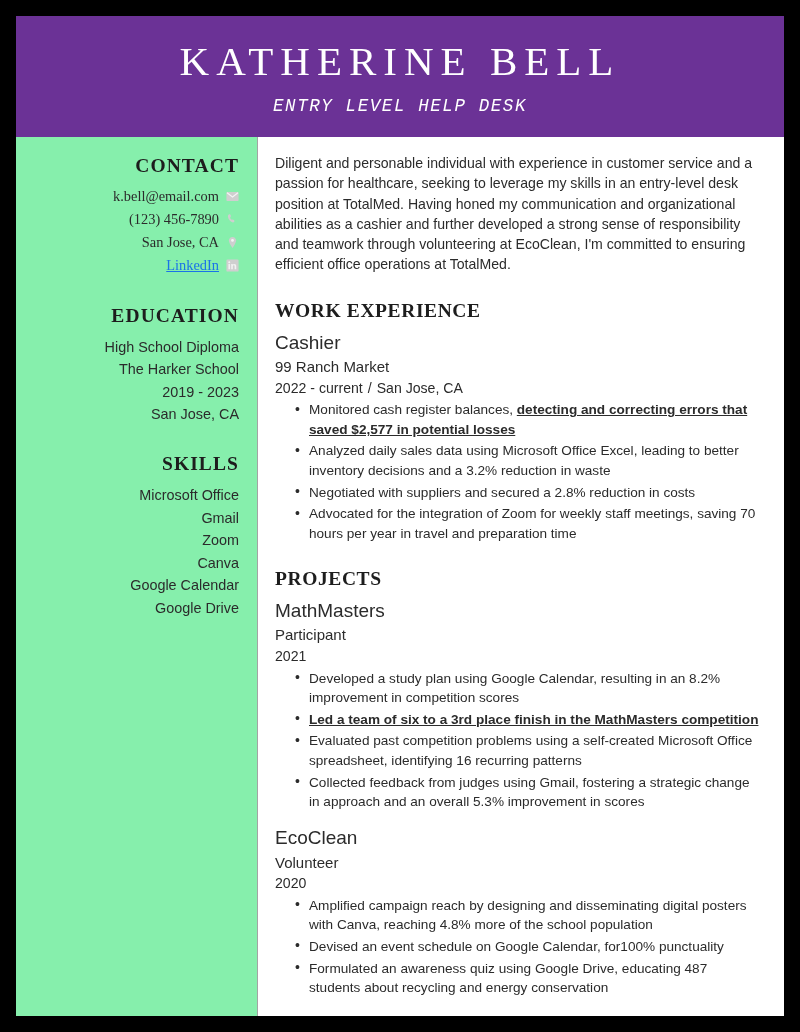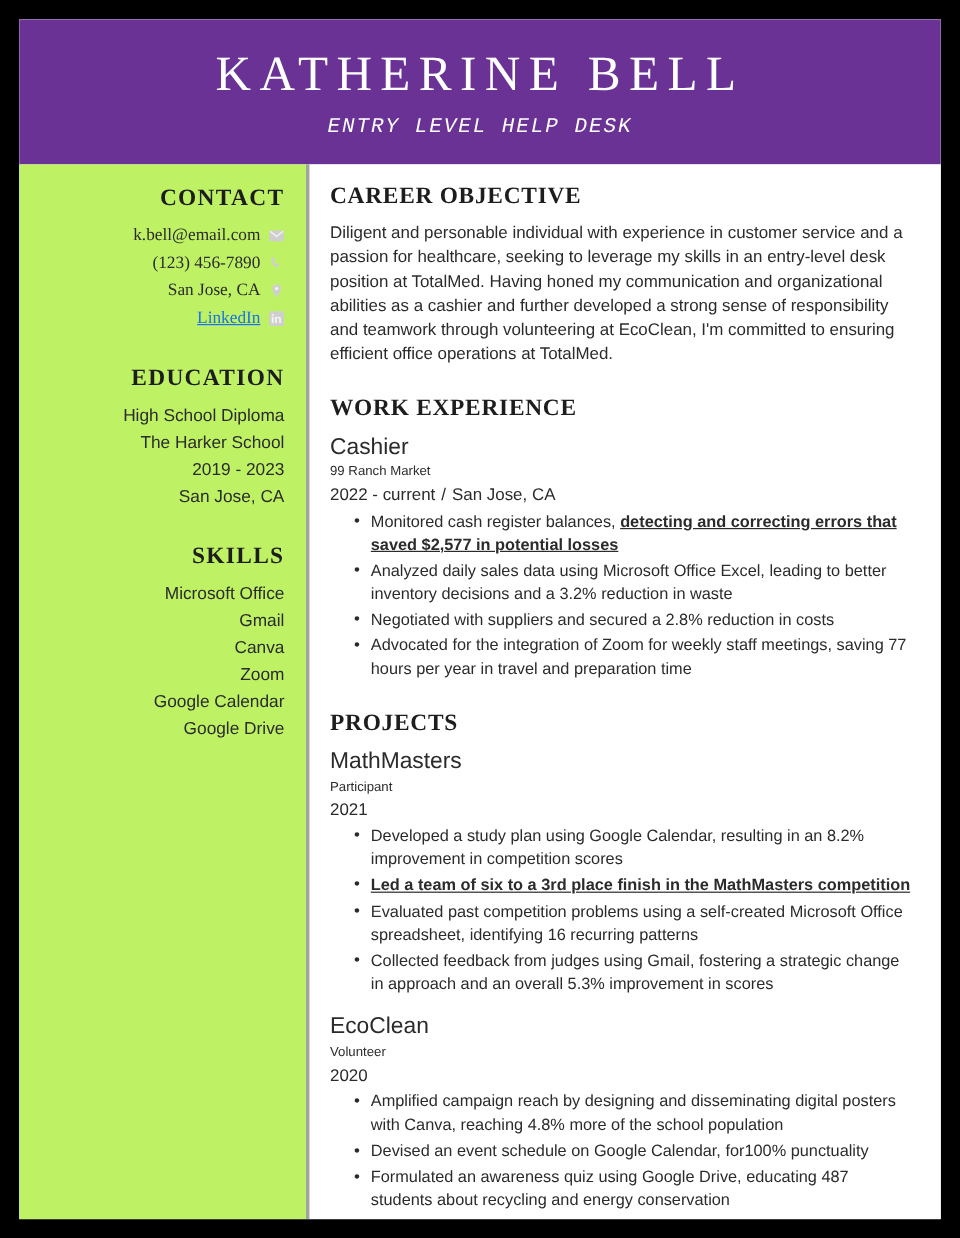--- a/index.html
+++ b/index.html
@@ -50,22 +50,22 @@
   }
   
   .body-wrap {
     display: flex;
     height: 879px;
     align-items: stretch;
   }
   .sidebar {
     width: 242px;
     min-width: 242px;
-    background: #bef264;
-    border-right: 3px solid #a3a3a3;
+    background: #86efac;
+    border-right: 1px solid #a3a3a3;
     box-sizing: border-box;
     padding: 18px 18px 0 14px;
     text-align: right;
   }
   .main {
     flex: 1;
     background: #ffffff;
     box-sizing: border-box;
     padding: 16px 22px 0 17px;
   }
@@ -122,21 +122,21 @@
   }
   .entry { margin-top: 2px; }
   .entry-title {
     font-size: 19px;
     color: #2b2b2b;
     line-height: 1.34;
     margin: 0;
     font-weight: 400;
   }
   .entry-sub {
-    font-size: 11px;
+    font-size: 15px;
     color: #2b2b2b;
     line-height: 1.45;
     margin: 1px 0 0 0;
   }
   .entry-meta {
     font-size: 14.1px;
     color: #2b2b2b;
     line-height: 1.45;
     margin: 0 0 2px 0;
   }
@@ -231,45 +231,44 @@
         <div class="side-line">High School Diploma</div>
         <div class="side-line">The Harker School</div>
         <div class="side-line">2019 - 2023</div>
         <div class="side-line">San Jose, CA</div>
       </div>
 
       <div class="side-heading sp">SKILLS</div>
       <div>
         <div class="side-line">Microsoft Office</div>
         <div class="side-line">Gmail</div>
+        <div class="side-line">Zoom</div>
         <div class="side-line">Canva</div>
-        <div class="side-line">Zoom</div>
         <div class="side-line">Google Calendar</div>
         <div class="side-line">Google Drive</div>
       </div>
 
     </div>
 
     <div class="main">
 
-      <div class="sec-heading">CAREER OBJECTIVE</div>
       <p class="objective">Diligent and personable individual with experience in customer service and a passion for healthcare, seeking to leverage my skills in an entry-level desk position at TotalMed. Having honed my communication and organizational abilities as a cashier and further developed a strong sense of responsibility and teamwork through volunteering at EcoClean, I'm committed to ensuring efficient office operations at TotalMed.</p>
 
       <div class="sec-heading sp">WORK EXPERIENCE</div>
       <div class="entry">
         <div class="entry-title">Cashier</div>
         <div class="entry-sub">99 Ranch Market</div>
         <div class="entry-meta">
           <span>2022 - current</span><span class="sep">/</span><span>San Jose, CA</span>
         </div>
         <ul class="bullets">
           <li><span>Monitored cash register balances, </span><span class="emph">detecting and correcting errors that saved $2,577 in potential losses</span></li>
           <li><span>Analyzed daily sales data using Microsoft Office Excel, leading to better inventory decisions and a 3.2% reduction in waste</span><span class="emph"></span></li>
           <li><span>Negotiated with suppliers and secured a 2.8% reduction in costs</span><span class="emph"></span></li>
-          <li><span>Advocated for the integration of Zoom for weekly staff meetings, saving 77 hours per year in travel and preparation time</span><span class="emph"></span></li>
+          <li><span>Advocated for the integration of Zoom for weekly staff meetings, saving 70 hours per year in travel and preparation time</span><span class="emph"></span></li>
         </ul>
       </div>
 
       <div class="sec-heading sp">PROJECTS</div>
 
       <div class="entry">
         <div class="entry-title">MathMasters</div>
         <div class="entry-sub">Participant</div>
         <div class="entry-meta">2021</div>
         <ul class="bullets">

